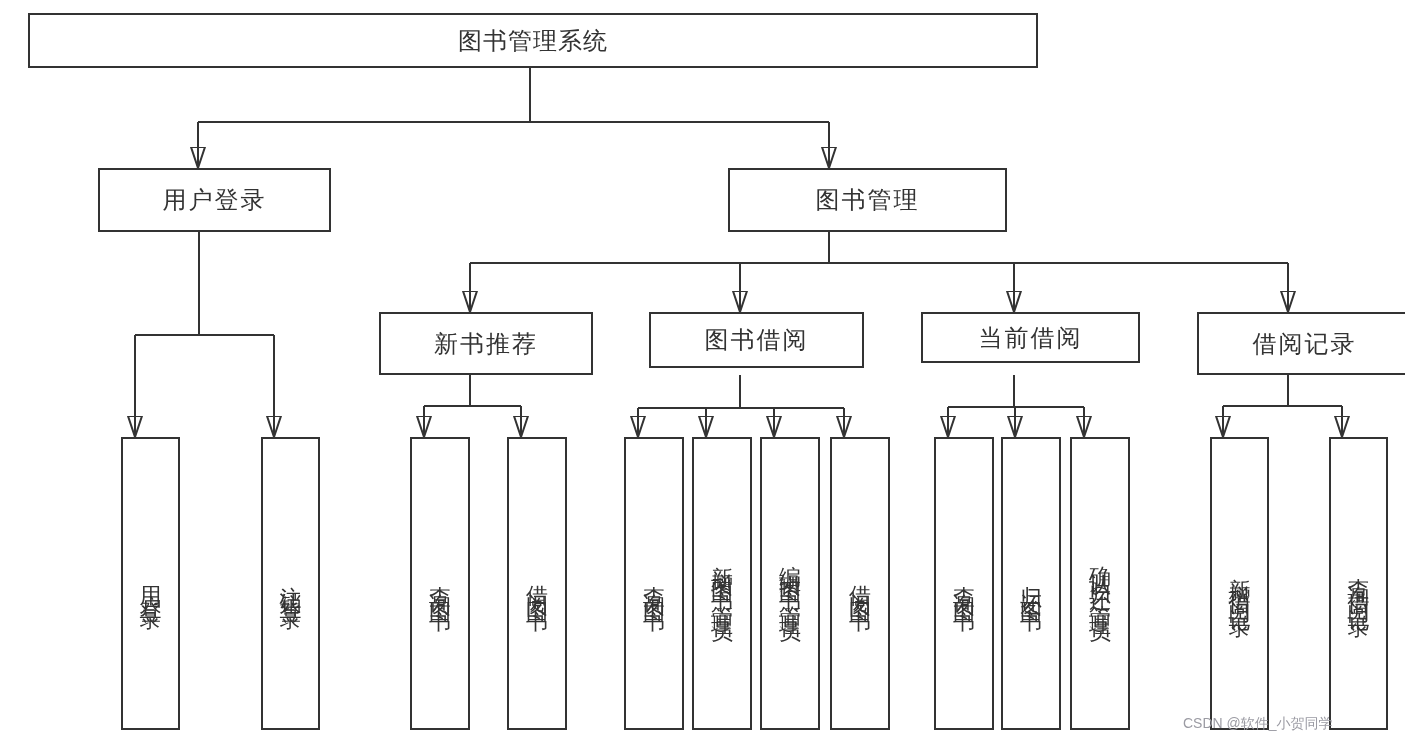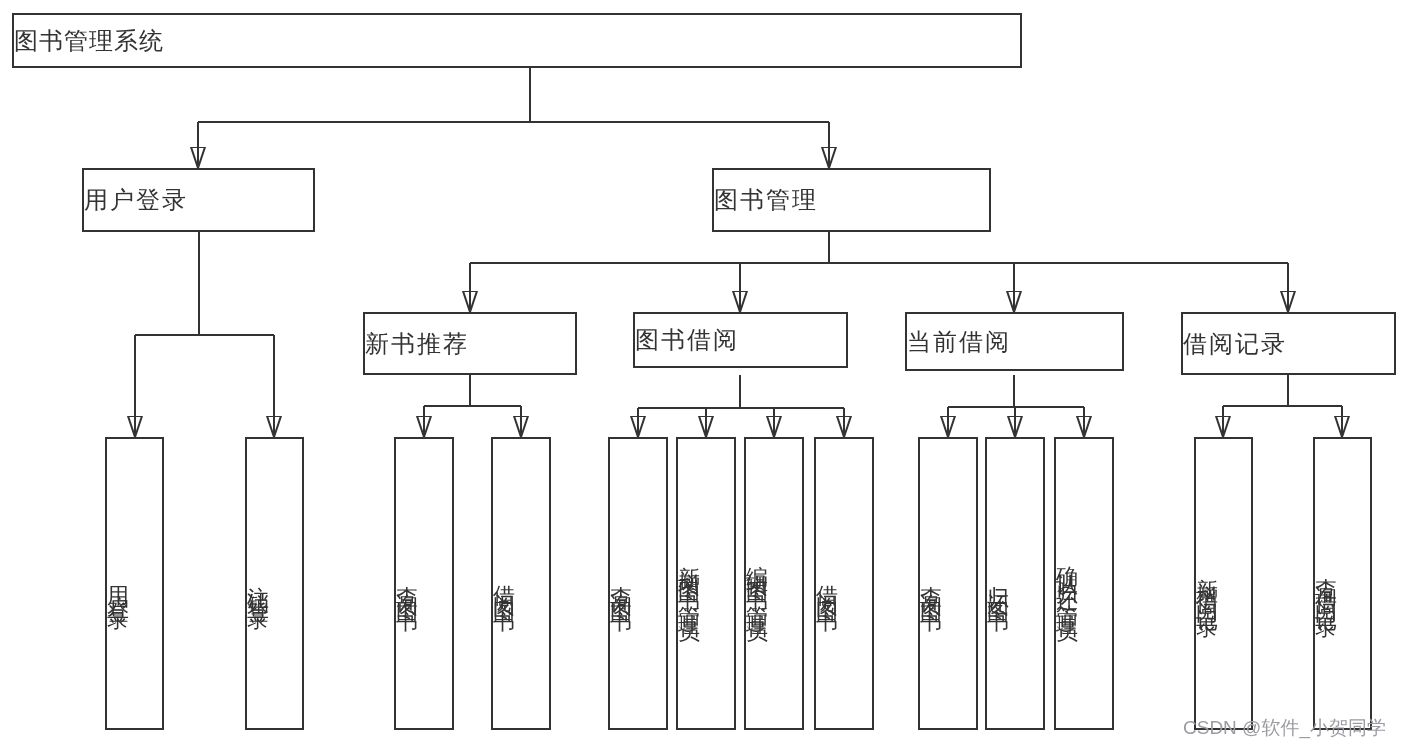--- a/index.html
+++ b/index.html
@@ -17,39 +17,40 @@
     font-family:"Liberation Sans","DejaVu Sans",sans-serif;
     overflow:hidden;
   }
   .canvas{position:relative;width:1405px;height:747px;background:var(--bg);}
   .wires{position:absolute;left:0;top:0;z-index:0;}
   .wires path{stroke:var(--line);stroke-width:2;fill:none;}
   .node{
     position:absolute;
     background:#ffffff;
     border:2px solid var(--border);
-    display:flex;align-items:center;
+    display:flex;align-items:center;justify-content:center;
     color:var(--text);
     z-index:1;
+    margin-left:16px;
   }
   .node.lvl span{font-size:24px;letter-spacing:2px;white-space:nowrap;}
   .node.root span{font-size:24px;letter-spacing:1px;white-space:nowrap;}
   .node.leaf span{
     writing-mode:vertical-rl;
     text-orientation:mixed;
     font-size:22px;
     letter-spacing:8px;
     line-height:1;
   }
   .watermark{
     position:absolute;
     left:1183px;top:715px;
     z-index:2;
     color:var(--wm);
-    font-size:19px;
+    font-size:14px;
     white-space:nowrap;
   }
 </style>
 </head>
 <body>
 
 <div class="canvas">
 
   <svg class="wires" width="1405" height="747" viewBox="0 0 1405 747" aria-hidden="true">
     <defs>
@@ -109,21 +110,21 @@
   <div class="node lvl" style="left:712px;top:168px;width:279px;height:64px">
     <span>图书管理</span>
   </div>
 
   <div class="node lvl" style="left:363px;top:312px;width:214px;height:63px">
     <span>新书推荐</span>
   </div>
   <div class="node lvl" style="left:633px;top:312px;width:215px;height:56px">
     <span>图书借阅</span>
   </div>
-  <div class="node lvl" style="left:905px;top:312px;width:219px;height:59px">
+  <div class="node lvl" style="left:905px;top:312px;width:219px;height:51px">
     <span>当前借阅</span>
   </div>
   <div class="node lvl" style="left:1181px;top:312px;width:215px;height:63px">
     <span>借阅记录</span>
   </div>
 
   <div class="node leaf" style="left:105px;top:437px;width:59px;height:293px">
     <span>用户登录</span>
   </div>
   <div class="node leaf" style="left:245px;top:437px;width:59px;height:293px">

